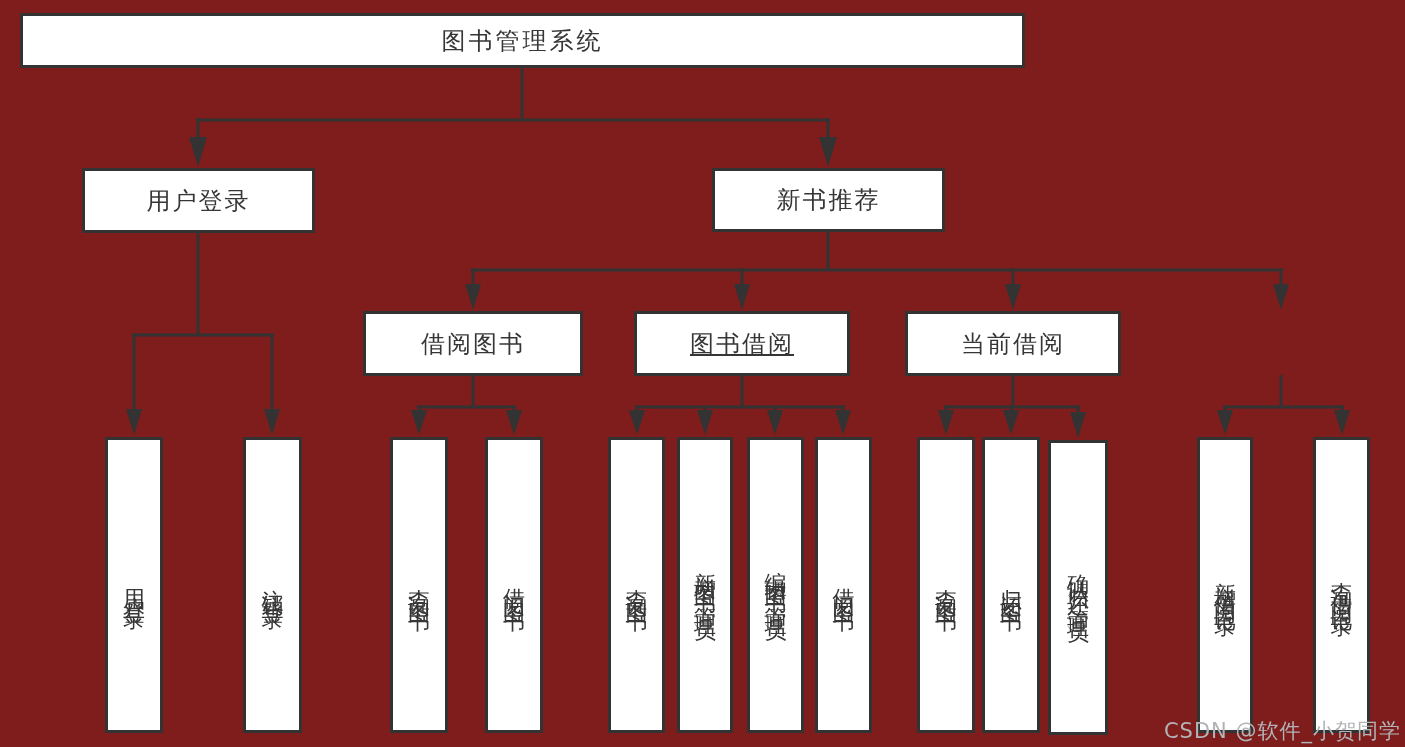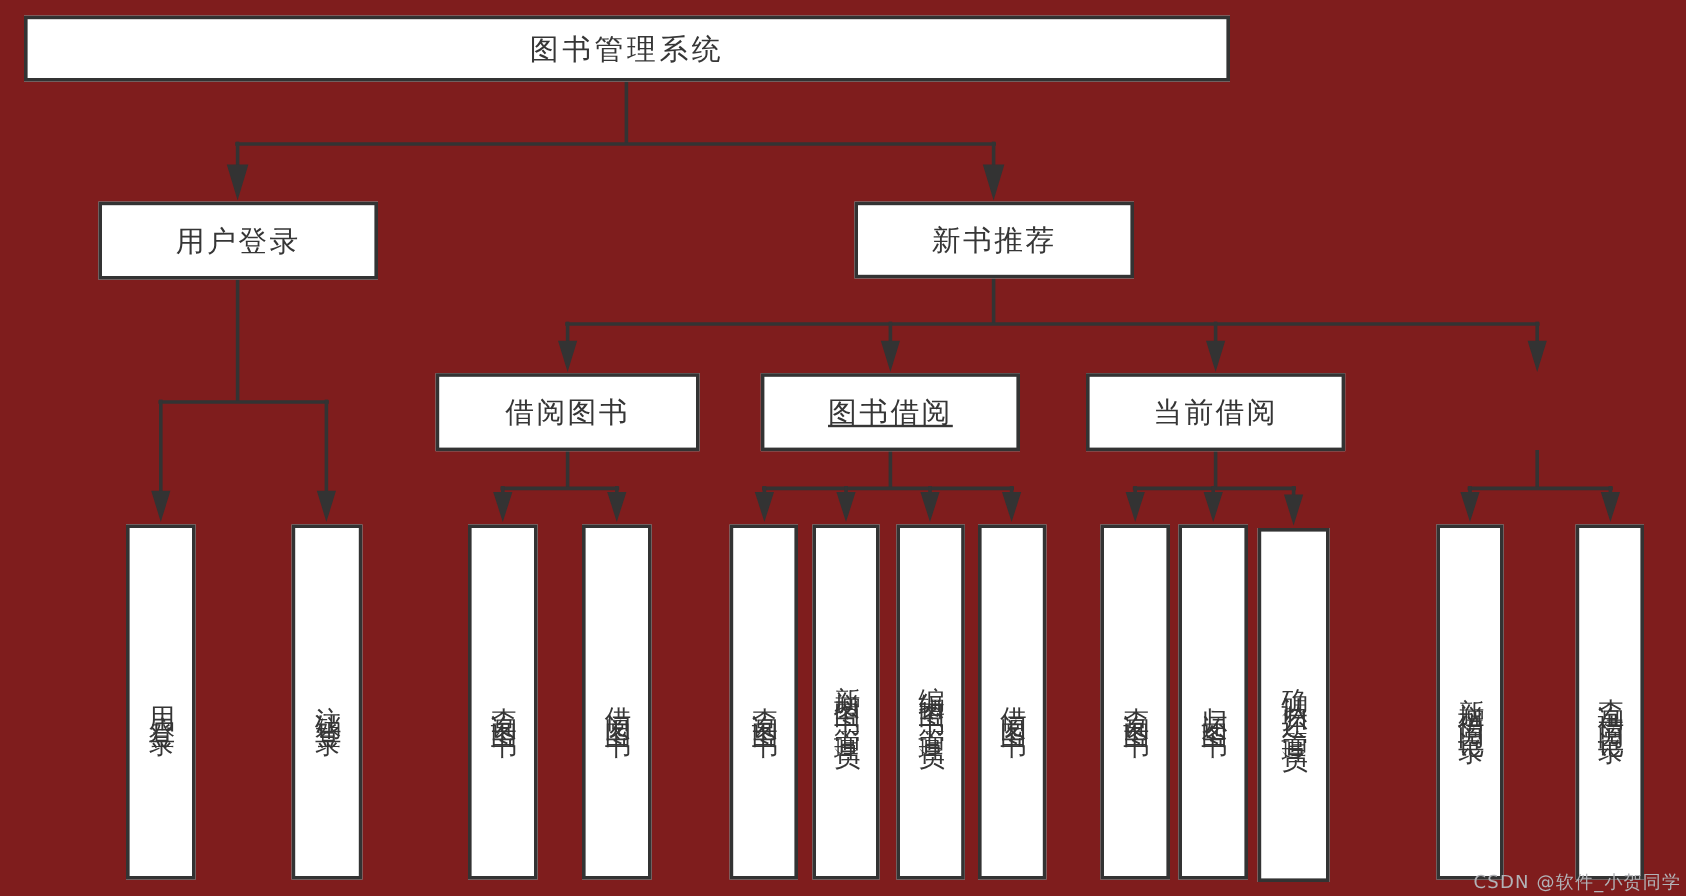--- a/index.html
+++ b/index.html
@@ -13,21 +13,21 @@
     display:flex;align-items:center;justify-content:center;
     color:#363636;font-size:24px;letter-spacing:2px;white-space:nowrap;
   }
   .root{letter-spacing:3px;}
   .leaf{
     writing-mode:vertical-rl;text-orientation:mixed;
     font-size:22px;letter-spacing:7px;white-space:normal;
   }
   .watermark{
     position:absolute;right:4px;bottom:2px;color:#b2b3b7;
-    font-size:15px;letter-spacing:1px;margin-top:16px;
+    font-size:21px;letter-spacing:1px;margin-top:16px;
   }
   line{stroke:#333333;stroke-width:3;}
   polygon{fill:#333333;}
 </style>
 </head>
 <body>
 
 <div id="canvas">
 
   <svg id="connectors" viewBox="0 0 1405 747" xmlns="http://www.w3.org/2000/svg">

